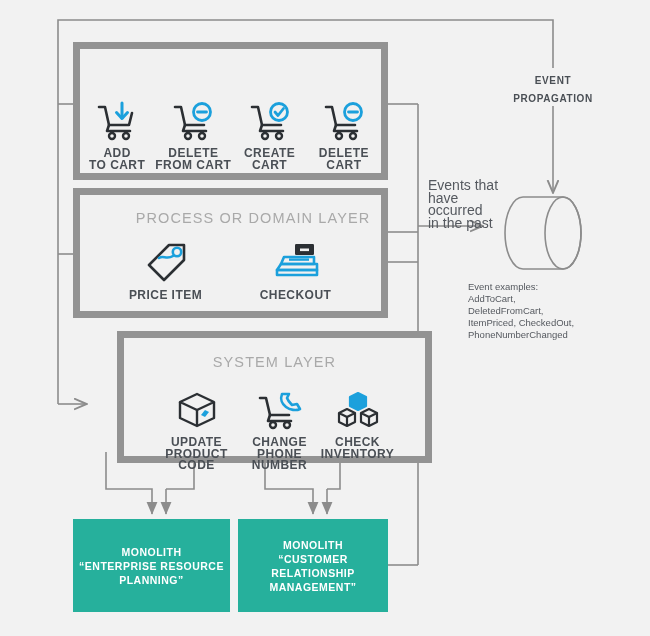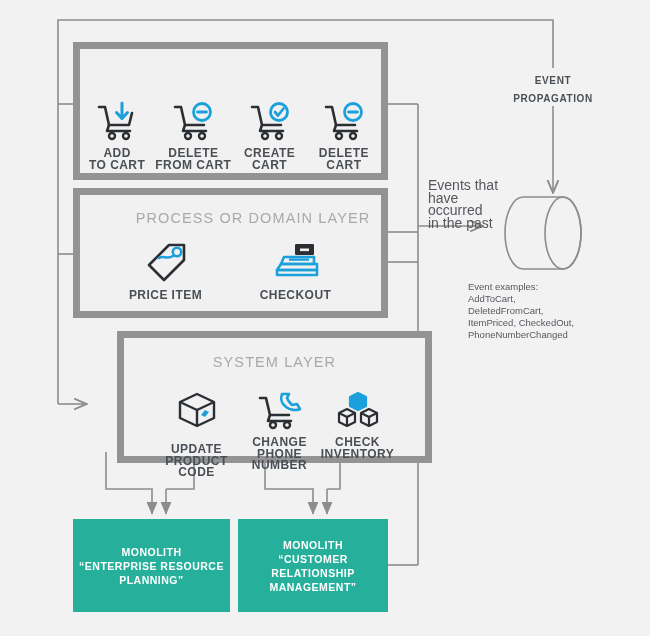--- a/index.html
+++ b/index.html
@@ -234,21 +234,21 @@
         <div class="cap">CHECKOUT</div>
       </div>
 
     </div>
   </div>
 
   <div class="layer" style="left:73px;top:331px;width:315px;height:132px;margin-left:44px;">
     <div class="layer-title" style="top:16px;">SYSTEM LAYER</div>
     <div class="icon-row" style="top:46px;">
 
-      <div class="cell" style="width:82px;gap:7px;">
+      <div class="cell" style="width:82px;">
         <div class="glyph">
           <svg width="44" height="40" viewBox="0 0 44 40">
             <g fill="none" stroke="#2b2f33" stroke-width="2.4" stroke-linejoin="round">
               <path d="M22,4 L39,12 L22,20 L5,12 Z"></path>
               <path d="M5,12 L5,28 L22,36 L39,28 L39,12"></path>
               <path d="M22,20 L22,36"></path>
             </g>
             <path d="M30,20 L34,22 L30,27 L26,25 Z" fill="#1ba0dc"></path>
           </svg>
         </div>

